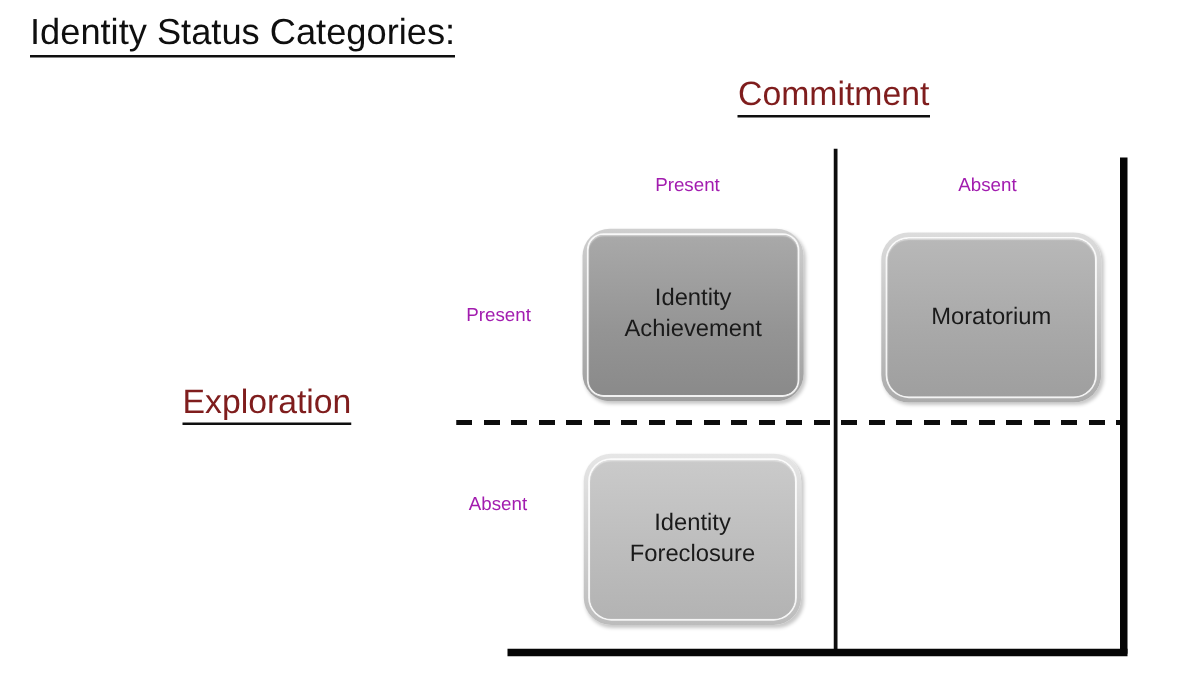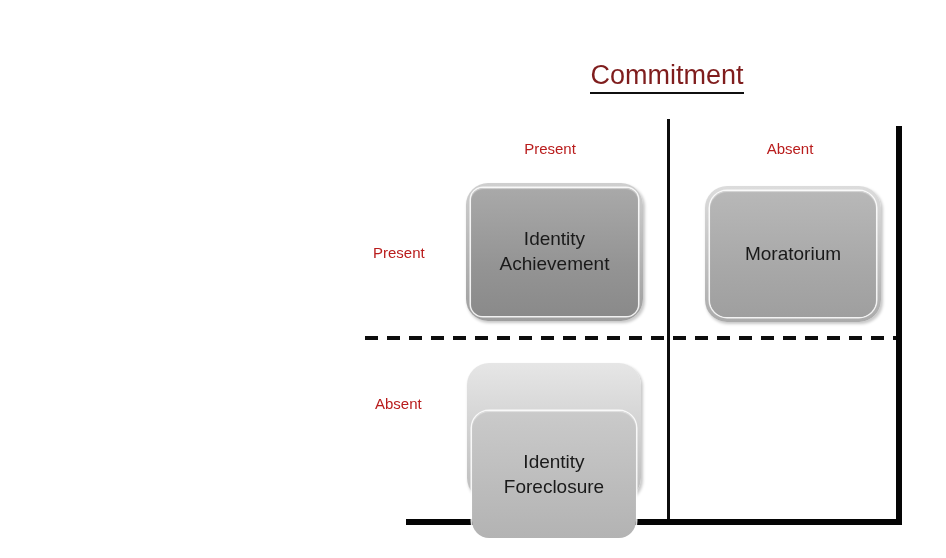--- a/index.html
+++ b/index.html
@@ -30,21 +30,21 @@
     font-size: 27px;
     font-weight: 500;
     color: #7f1d1d;
   }
   .commitment-wrap { left: 517px; top: 60px; width: 300px; text-align: center; }
   .exploration-wrap { left: 146px; top: 306px; width: 210px; text-align: left; }
 
   
   .small-label {
     font-size: 15px;
-    color: #b91c1c;
+    color: #a21caf;
   }
   .col-label-present { left: 470px; top: 140px; width: 160px; text-align: center; }
   .col-label-absent  { left: 710px; top: 140px; width: 160px; text-align: center; }
   .row-label-present { left: 373px; top: 244px; }
   .row-label-absent  { left: 375px; top: 395px; }
 
   
   .vline-thin {
     left: 667px; top: 119px;
     width: 3px; height: 404px;
@@ -93,36 +93,42 @@
   .cell-0 { left: 466px; top: 183px; width: 177px; height: 138px;
             background: linear-gradient(180deg, #cfcfcf, #9e9e9e); }
   .inner-0 { background: linear-gradient(180deg, #a9a9a9 0%, #949494 60%, #8a8a8a 100%); border-radius: 12px; }
 
   .cell-1 { left: 705px; top: 186px; width: 176px; height: 136px;
             background: linear-gradient(180deg, #dcdcdc, #ababab); }
   .inner-1 { background: linear-gradient(180deg, #b8b8b8 0%, #a8a8a8 60%, #9f9f9f 100%); justify-content: center; }
 
   .cell-2 { left: 467px; top: 363px; width: 174px; height: 137px;
             background: linear-gradient(180deg, #e6e6e6, #bcbcbc); }
-  .inner-2 { background: linear-gradient(180deg, #cacaca 0%, #bcbcbc 60%, #b3b3b3 100%); margin-top: 43px; }
+  .inner-2 { background: linear-gradient(180deg, #cacaca 0%, #bcbcbc 60%, #b3b3b3 100%); }
 
   .cell-3 { left: 705px; top: 366px; width: 175px; height: 134px;
             background: linear-gradient(180deg, #eeeeee, #c9c9c9); }
   .inner-3 { background: linear-gradient(180deg, #d8d8d8 0%, #cacaca 60%, #c2c2c2 100%); }
 </style>
 </head>
 <body>
 
 <div class="canvas">
 
+  <div class="abs page-title">
+    <span class="underlined">Identity Status Categories:</span>
+  </div>
 
   <div class="abs commitment-wrap">
     <span class="underlined axis-title">Commitment</span>
   </div>
 
+  <div class="abs exploration-wrap">
+    <span class="underlined axis-title">Exploration</span>
+  </div>
 
   <div class="abs small-label col-label-present">Present</div>
   <div class="abs small-label col-label-absent">Absent</div>
 
   <div class="abs small-label row-label-present">Present</div>
   <div class="abs small-label row-label-absent">Absent</div>
 
   <div class="abs vline-thin"></div>
   <div class="abs vline-thick"></div>
   <div class="abs hline-dashed"></div>

